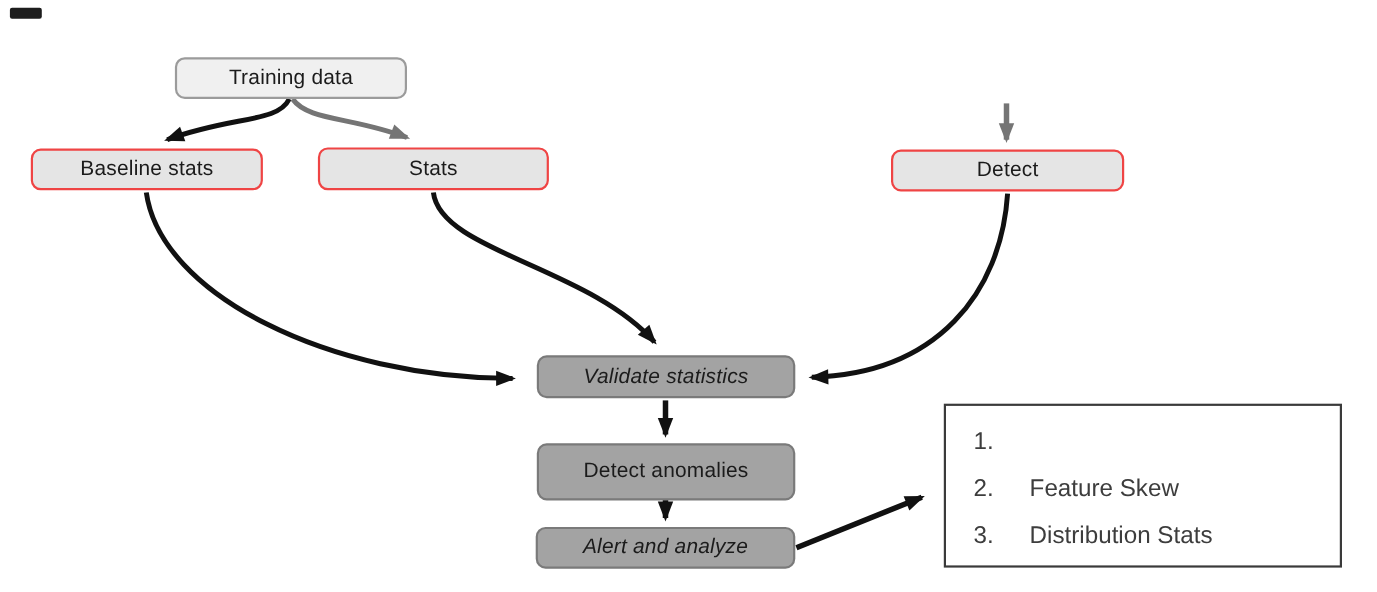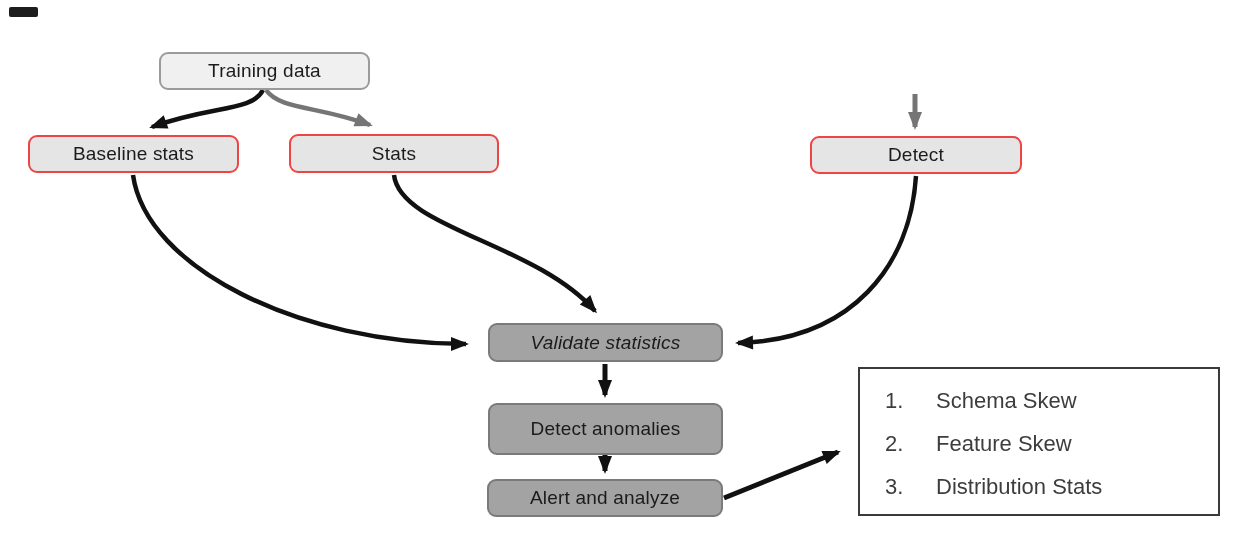--- a/index.html
+++ b/index.html
@@ -37,21 +37,21 @@
   .lvl-artifact { background: #e5e5e5; border: 2px solid #ef4444; }
   .lvl-process  { background: #a3a3a3; border: 2px solid #7a7a7a; }
 
   .node-training  { left: 159px; top: 52px;  width: 211px; height: 38px; }
   .node-serving   { left: 811px; top: 52px;  width: 209px; height: 39px; }
   .node-baseline  { left: 28px;  top: 135px; width: 211px; height: 38px; }
   .node-schema    { left: 289px; top: 134px; width: 210px; height: 39px; }
   .node-stats     { left: 810px; top: 136px; width: 212px; height: 38px; }
   .node-validate  { left: 488px; top: 323px; width: 235px; height: 39px; font-style: italic; }
   .node-detect    { left: 488px; top: 403px; width: 235px; height: 52px; }
-  .node-alert     { left: 487px; top: 479px; width: 236px; height: 38px; }
+  .node-alert     { left: 487px; top: 479px; width: 236px; height: 38px; font-style: italic; }
 
   .skew-box {
     position: absolute;
     left: 858px; top: 367px;
     width: 362px; height: 149px;
     background: #ffffff;
     border: 2px solid #3a3a3a;
     box-sizing: border-box;
     display: flex;
     flex-direction: column;
@@ -125,21 +125,20 @@
   <div class="node lvl-process node-detect">
     <span>Detect anomalies</span>
   </div>
   <div class="node lvl-process node-alert">
     <span>Alert and analyze</span>
   </div>
 
   <div class="skew-box">
     <div class="skew-row">
       <span class="skew-num">1.</span>
-      <span class="skew-label">Schema Skew</span>
     </div>
     <div class="skew-row">
       <span class="skew-num">2.</span>
       <span class="skew-label">Feature Skew</span>
     </div>
     <div class="skew-row">
       <span class="skew-num">3.</span>
       <span class="skew-label">Distribution Stats</span>
     </div>
   </div>

